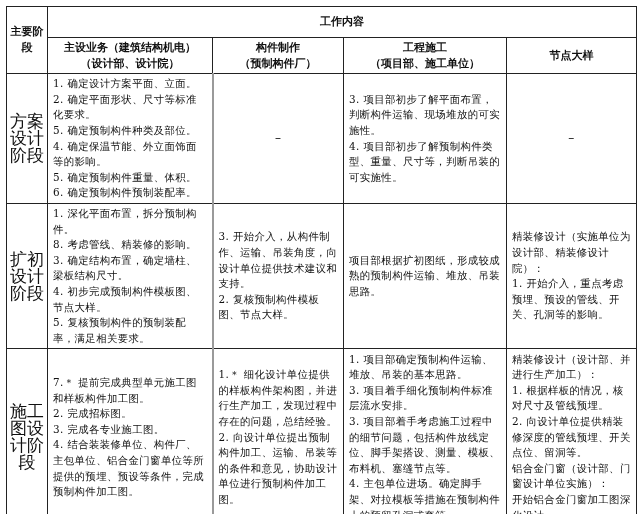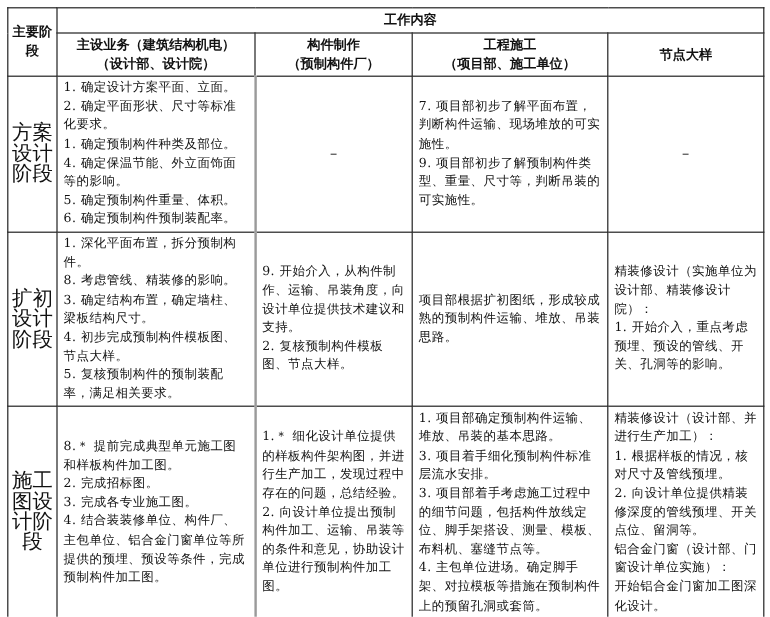--- a/index.html
+++ b/index.html
@@ -19,21 +19,21 @@
 
 <table>
   <colgroup>
     <col style="width:41px">
     <col style="width:165px">
     <col style="width:131px">
     <col style="width:163px">
     <col style="width:130px">
   </colgroup>
   <tbody>
-      <tr style="height:21px">
+      <tr style="height:31px">
     <th rowspan="2">
       <span class="line">主要阶段</span>
     </th>
     <th colspan="4">工作内容</th>
   </tr>
   <tr style="height:36px">
     <th>
       <span class="line">主设业务（建筑结构机电）</span>
       <span class="line">（设计部、设计院）</span>
     </th>
@@ -52,72 +52,72 @@
 
   <tr style="height:130px">
     <td class="stage">
       <span class="line">方案</span>
       <span class="line">设计</span>
       <span class="line">阶段</span>
     </td>
     <td class="cell grey-right">
       <span class="line">1. 确定设计方案平面、立面。</span>
       <span class="line">2. 确定平面形状、尺寸等标准化要求。</span>
-      <span class="line">1. 确定预制构件种类及部位。</span>
+      <span class="line">5. 确定预制构件种类及部位。</span>
       <span class="line">4. 确定保温节能、外立面饰面等的影响。</span>
       <span class="line">5. 确定预制构件重量、体积。</span>
       <span class="line">6. 确定预制构件预制装配率。</span>
     </td>
     <td class="cell dash">
       <span>–</span>
     </td>
     <td class="cell">
-      <span class="line">7. 项目部初步了解平面布置，判断构件运输、现场堆放的可实施性。</span>
-      <span class="line">9. 项目部初步了解预制构件类型、重量、尺寸等，判断吊装的可实施性。</span>
+      <span class="line">3. 项目部初步了解平面布置，判断构件运输、现场堆放的可实施性。</span>
+      <span class="line">4. 项目部初步了解预制构件类型、重量、尺寸等，判断吊装的可实施性。</span>
     </td>
     <td class="cell dash">
       <span>–</span>
     </td>
   </tr>
 
   <tr style="height:141px">
     <td class="stage">
       <span class="line">扩初</span>
       <span class="line">设计</span>
       <span class="line">阶段</span>
     </td>
     <td class="cell grey-right">
       <span class="line">1. 深化平面布置，拆分预制构件。</span>
       <span class="line">8. 考虑管线、精装修的影响。</span>
       <span class="line">3. 确定结构布置，确定墙柱、梁板结构尺寸。</span>
       <span class="line">4. 初步完成预制构件模板图、节点大样。</span>
       <span class="line">5. 复核预制构件的预制装配率，满足相关要求。</span>
     </td>
     <td class="cell">
-      <span class="line">9. 开始介入，从构件制作、运输、吊装角度，向设计单位提供技术建议和支持。</span>
+      <span class="line">3. 开始介入，从构件制作、运输、吊装角度，向设计单位提供技术建议和支持。</span>
       <span class="line">2. 复核预制构件模板图、节点大样。</span>
     </td>
     <td class="cell">
       <span class="line">项目部根据扩初图纸，形成较成熟的预制构件运输、堆放、吊装思路。</span>
     </td>
     <td class="cell">
       <span class="line">精装修设计（实施单位为设计部、精装修设计院）：</span>
       <span class="line">1. 开始介入，重点考虑预埋、预设的管线、开关、孔洞等的影响。</span>
     </td>
   </tr>
 
   <tr style="height:177px">
     <td class="stage">
       <span class="line">施工</span>
       <span class="line">图设</span>
       <span class="line">计阶</span>
       <span class="line">段</span>
     </td>
     <td class="cell grey-right">
-      <span class="line">8.＊ 提前完成典型单元施工图和样板构件加工图。</span>
+      <span class="line">7.＊ 提前完成典型单元施工图和样板构件加工图。</span>
       <span class="line">2. 完成招标图。</span>
       <span class="line">3. 完成各专业施工图。</span>
       <span class="line">4. 结合装装修单位、构件厂、主包单位、铝合金门窗单位等所提供的预埋、预设等条件，完成预制构件加工图。</span>
     </td>
     <td class="cell">
       <span class="line">1.＊ 细化设计单位提供的样板构件架构图，并进行生产加工，发现过程中存在的问题，总结经验。</span>
       <span class="line">2. 向设计单位提出预制构件加工、运输、吊装等的条件和意见，协助设计单位进行预制构件加工图。</span>
     </td>
     <td class="cell">
       <span class="line">1. 项目部确定预制构件运输、堆放、吊装的基本思路。</span>

